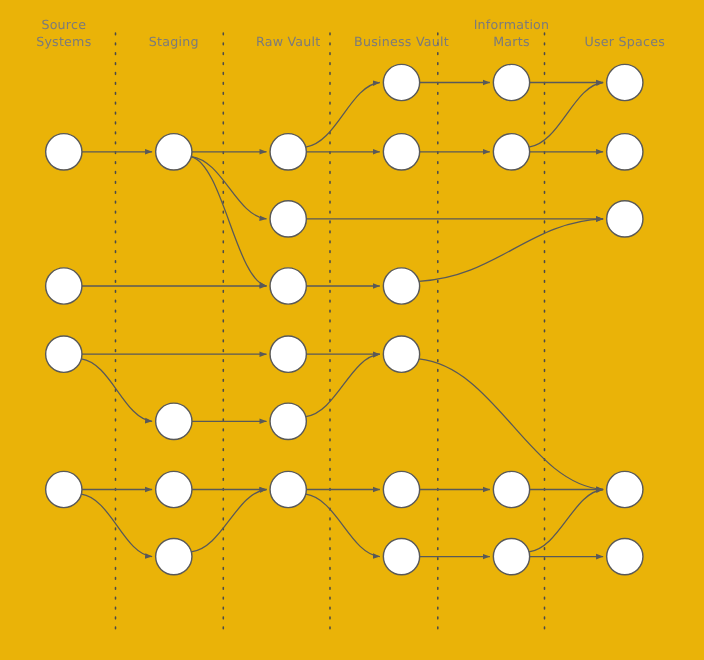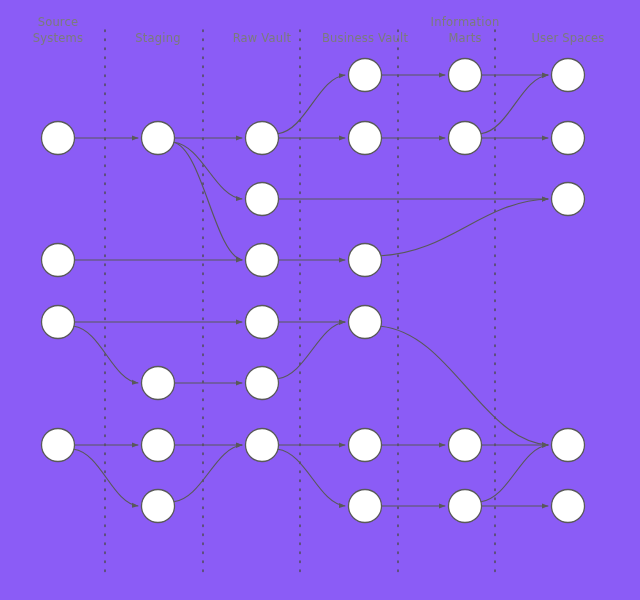--- a/index.html
+++ b/index.html
@@ -8,21 +8,21 @@
     padding: 0;
     background: #ffffff;
   }
   body {
     font-family: "DejaVu Sans", sans-serif;
   }
   #diagram-root {
     position: relative;
     width: 640px;
     height: 600px;
-    background: #8b5cf6;
+    background: #eab308;
     overflow: hidden;
   }
   #diagram-svg {
     position: absolute;
     top: 0;
     left: 0;
     width: 640px;
     height: 600px;
     display: block;
   }

